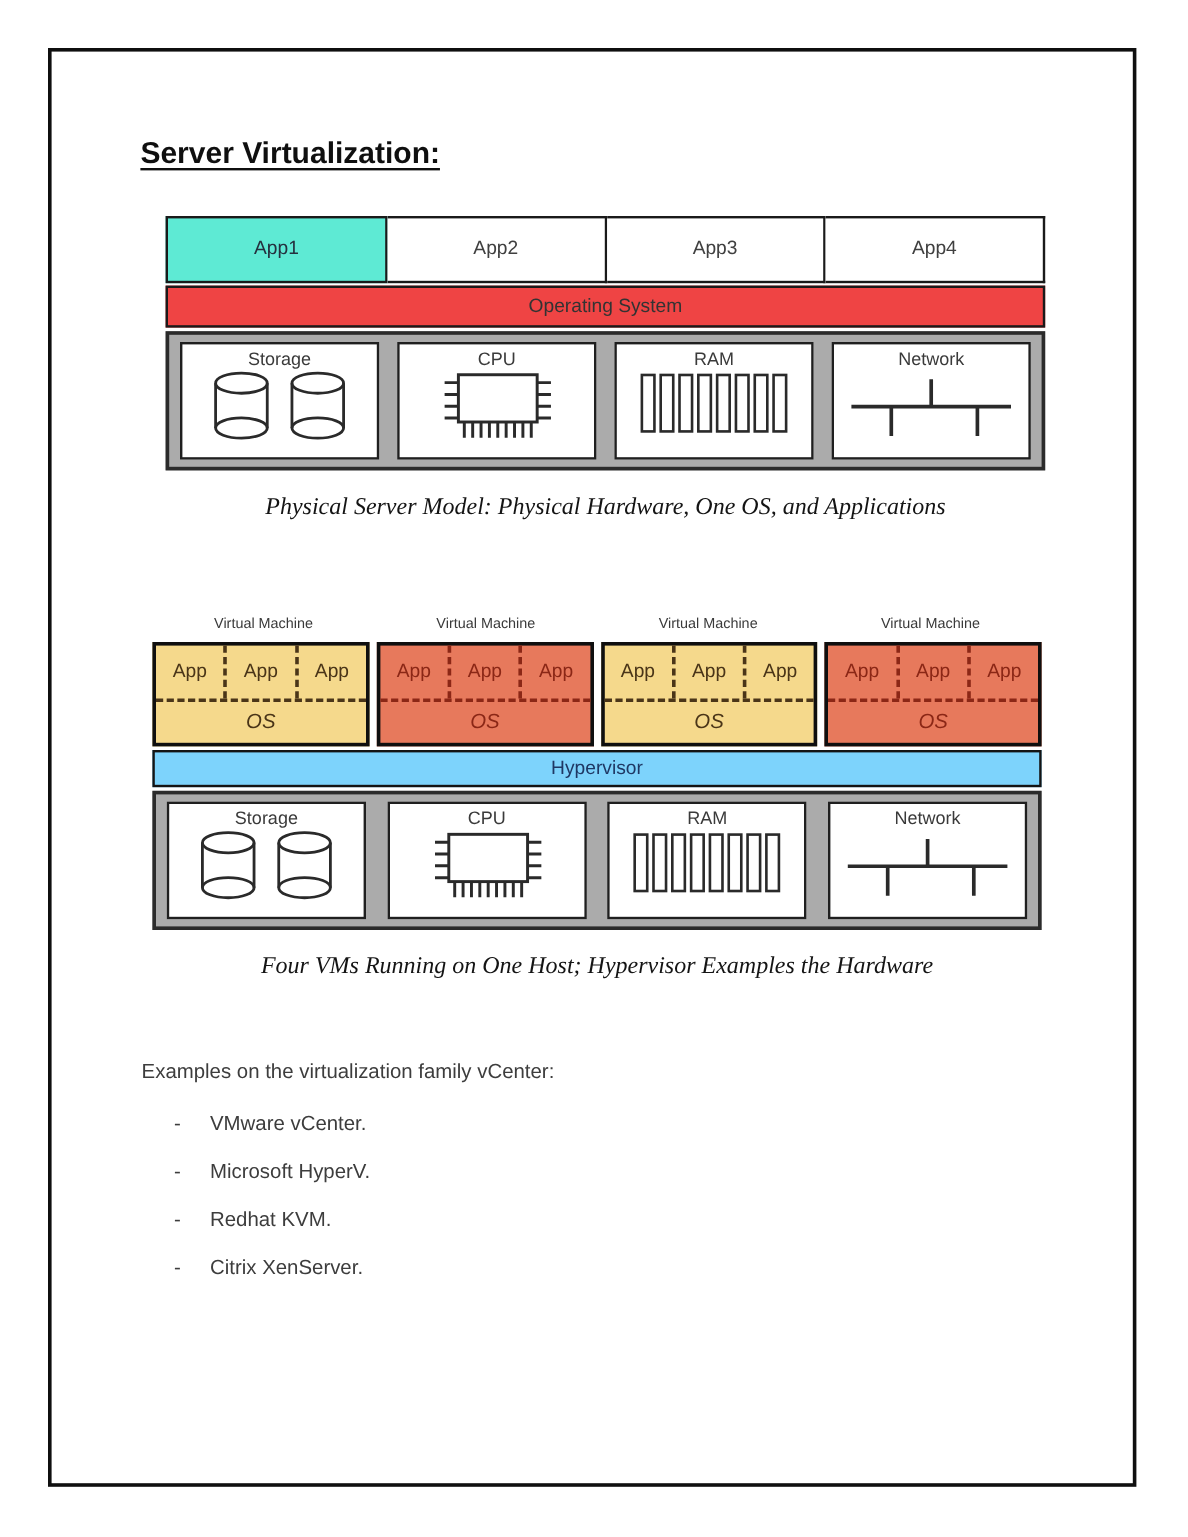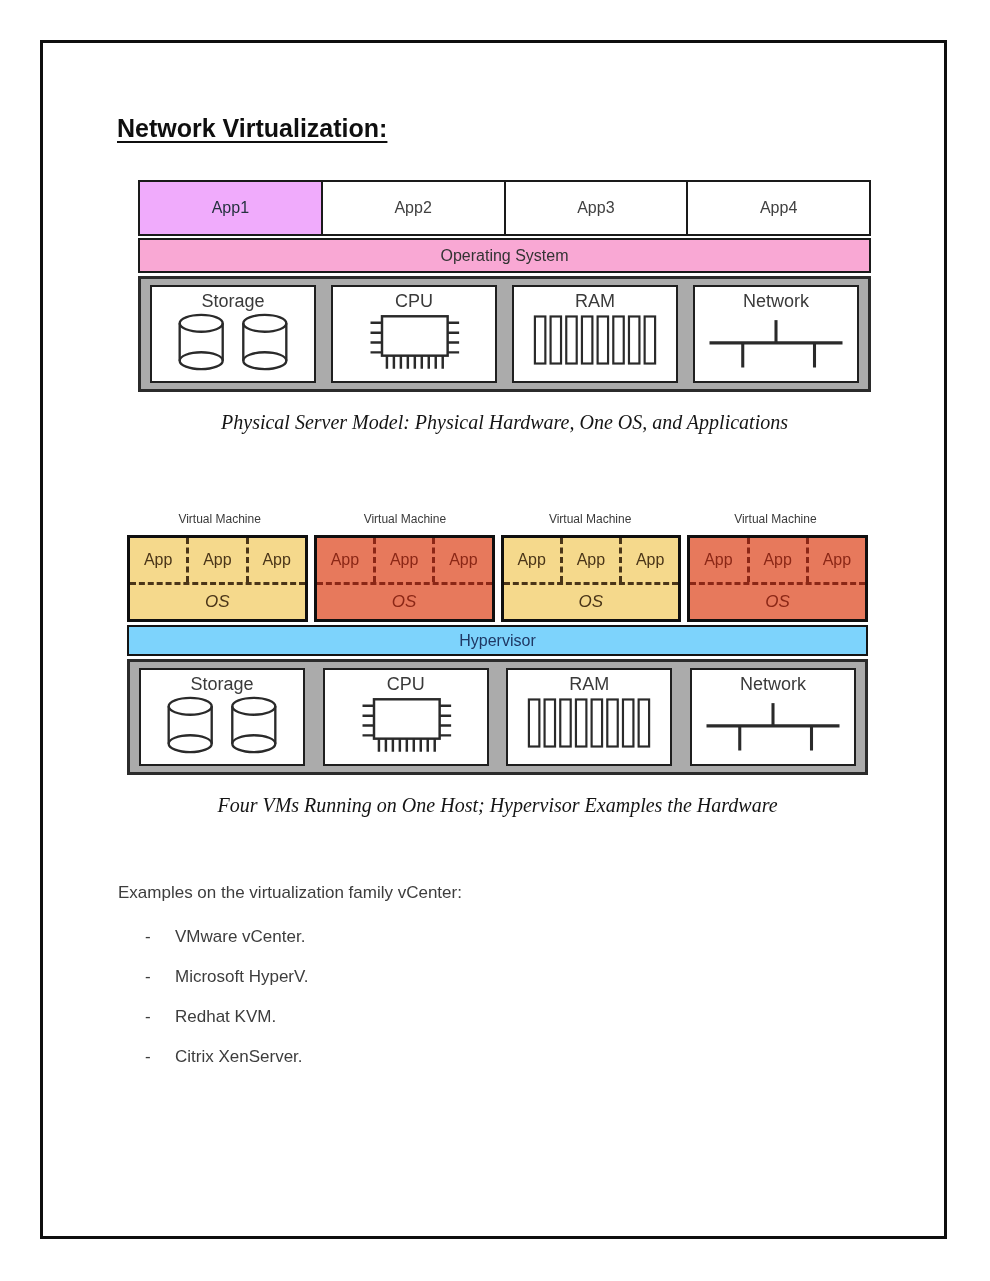--- a/index.html
+++ b/index.html
@@ -18,36 +18,36 @@
   }
 
   
   .d1 { position:absolute; left:138px; top:180px; width:733px; }
   .app-row { display:flex; height:56px; }
   .app-cell {
     flex:1; display:flex; align-items:center; justify-content:center;
     background:#ffffff; border:2px solid #1a1a1a; font-size:16px; color:#404040;
   }
   .app-cell + .app-cell { border-left:0; }
-  .app-cell.blue { background:#f0abfc; color:#25313f; }
+  .app-cell.blue { background:#5eead4; color:#25313f; }
   .os-row {
-    height:31px; margin-top:2px; background:#f9a8d4; border:2px solid #1a1a1a;
+    height:31px; margin-top:2px; background:#ef4444; border:2px solid #1a1a1a;
     display:flex; align-items:center; justify-content:center; font-size:16px; color:#333333;
   }
 
   
   .hw-row {
     margin-top:3px; background:#ababab; border:3px solid #2b2b2b; height:110px;
     display:flex; align-items:center; justify-content:space-between; padding:0 9px;
   }
   .hw-box {
     width:162px; height:94px; background:#ffffff; border:2px solid #1f1f1f;
     display:flex; flex-direction:column; align-items:center;
   }
-  .hw-label { font-size:18px; color:#3a3a3a; margin-top:4px; }
+  .hw-label { font-size:15px; color:#3a3a3a; margin-top:4px; }
   .hw-icon { margin-top:1px; }
   .hw-icon svg { display:block; }
   .ln { stroke:#2a2a2a; fill:none; }
 
   .caption {
     position:absolute; font-family:"Liberation Serif", serif; font-style:italic;
     font-size:20px; color:#141414; text-align:center; white-space:nowrap;
   }
   .caption1 { left:138px; top:411px; width:733px; }
   .caption2 { left:127px; top:794px; width:741px; }
@@ -80,21 +80,21 @@
   .ex-item { position:absolute; left:145px; display:flex; font-size:17px; color:#3d3d3d; }
   .ex-item .dash { width:30px; }
   .ex-0 { top:927px; } .ex-1 { top:967px; } .ex-2 { top:1007px; } .ex-3 { top:1047px; }
 </style>
 </head>
 <body>
 
 <div class="page">
   <div class="frame"></div>
 
-  <div class="doc-title">Network Virtualization:</div>
+  <div class="doc-title">Server Virtualization:</div>
 
   <div class="d1">
     <div class="app-row">
       <div class="app-cell blue">App1</div>
       <div class="app-cell">App2</div>
       <div class="app-cell">App3</div>
       <div class="app-cell">App4</div>
     </div>
     <div class="os-row">Operating System</div>
 

